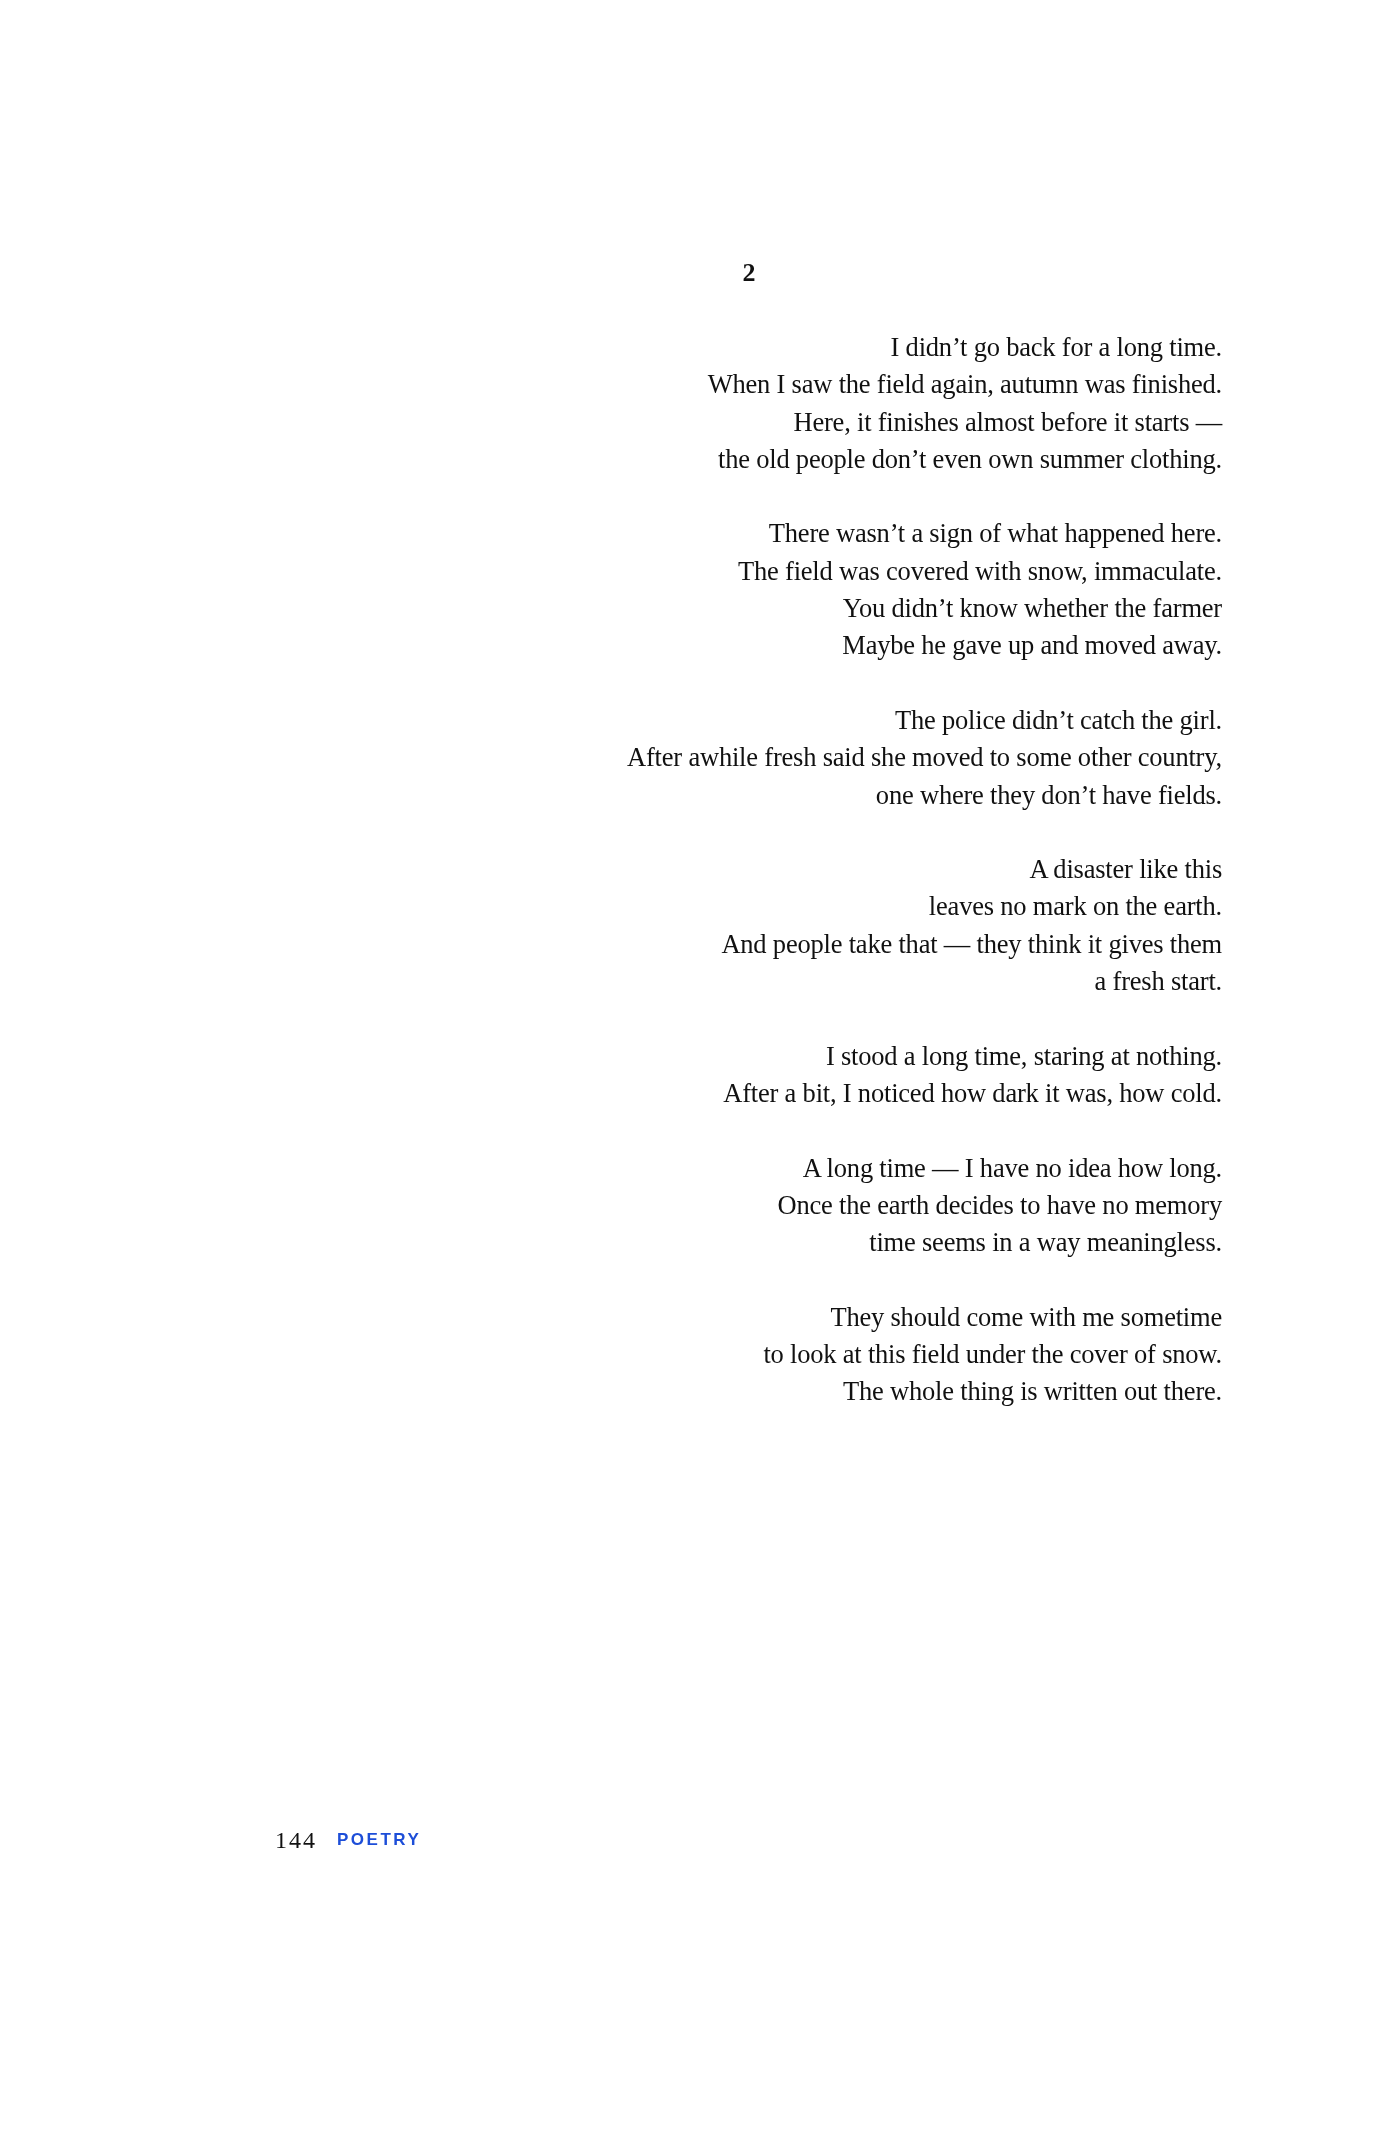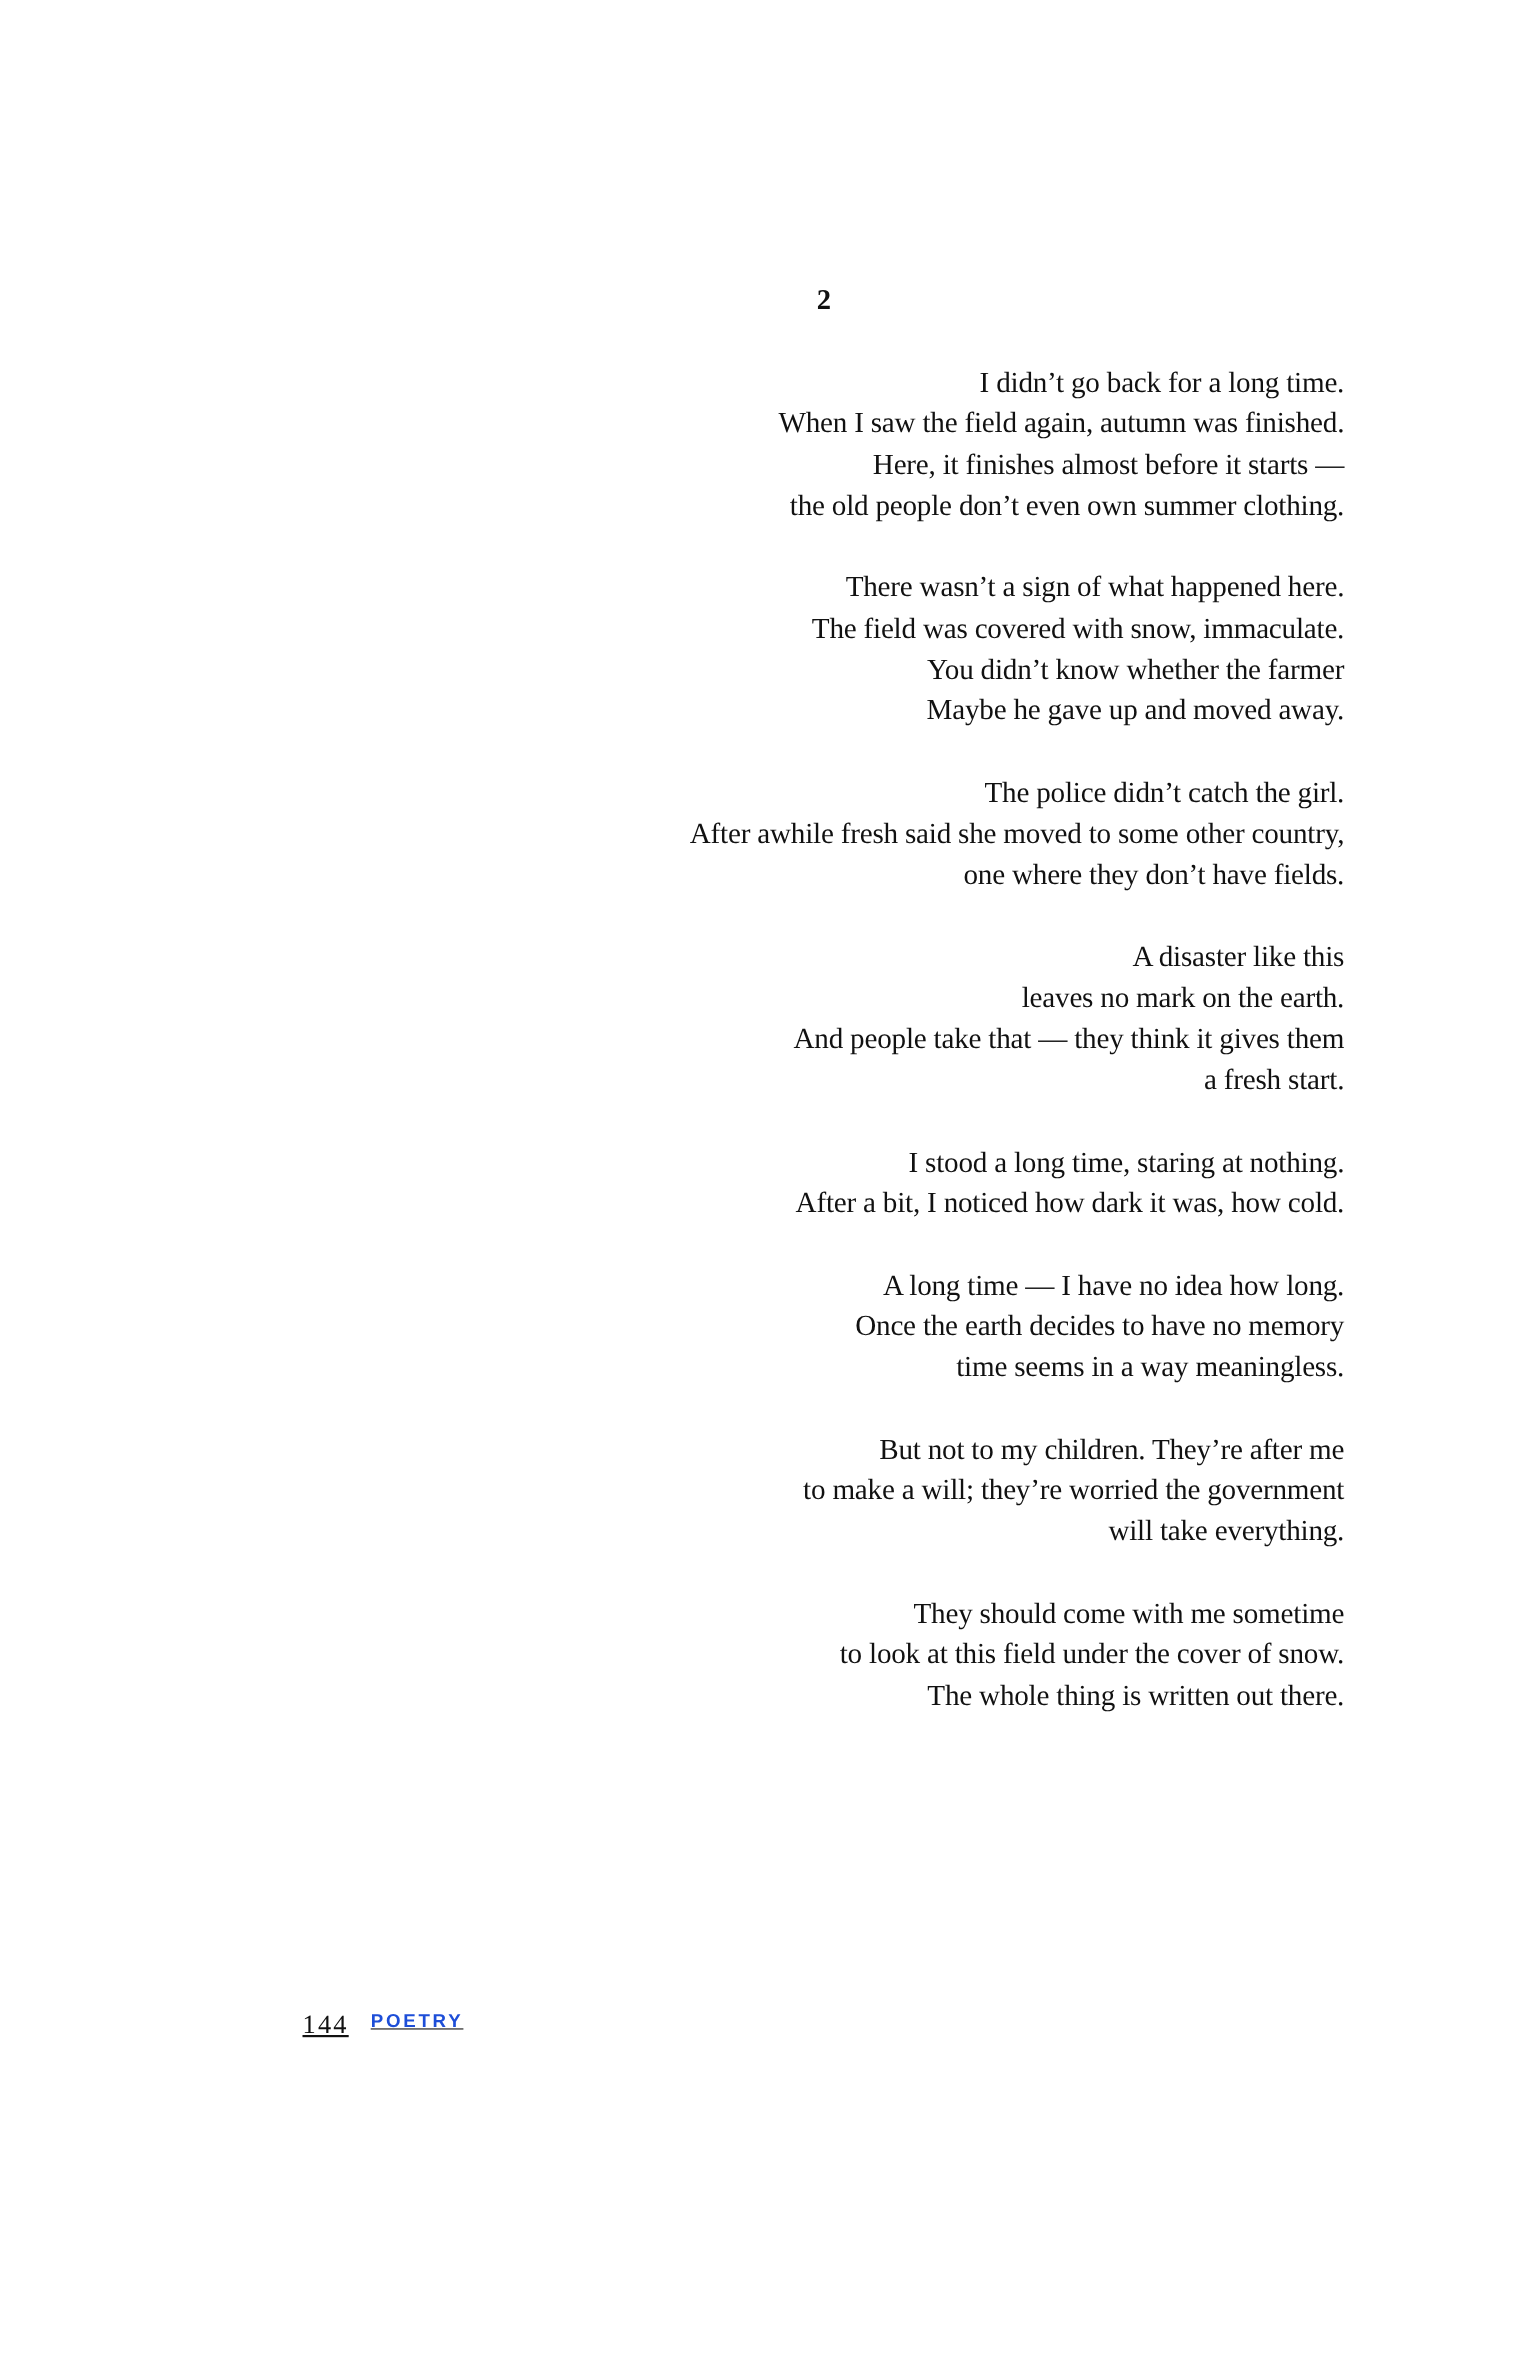--- a/index.html
+++ b/index.html
@@ -42,22 +42,21 @@
   .line {
     display: block;
     white-space: nowrap;
   }
   .footer {
     position: absolute;
     top: 1828px;
     left: 275px;
     height: 24px;
     display: flex;
-    align-items: flex-start;
-    text-decoration: underline;
+    align-items: center;
   }
   .page-number {
     font-family: "Liberation Serif", serif;
     font-size: 24px;
     letter-spacing: 2px;
     color: #111111;
   }
   .journal-name {
     margin-left: 20px;
     font-family: "Liberation Sans", "DejaVu Sans", sans-serif;
@@ -99,25 +98,20 @@
   <div class="stanza">
     <span class="line">I stood a long time, staring at nothing.</span>
     <span class="line">After a bit, I noticed how dark it was, how cold.</span>
   </div>
   <div class="stanza">
     <span class="line">A long time — I have no idea how long.</span>
     <span class="line">Once the earth decides to have no memory</span>
     <span class="line">time seems in a way meaningless.</span>
   </div>
   <div class="stanza">
-    <span class="line">But not to my children. They’re after me</span>
-    <span class="line">to make a will; they’re worried the government</span>
-    <span class="line">will take everything.</span>
-  </div>
-  <div class="stanza">
     <span class="line">They should come with me sometime</span>
     <span class="line">to look at this field under the cover of snow.</span>
     <span class="line">The whole thing is written out there.</span>
   </div>
 </div>
 
 <div class="footer">
   <span class="page-number">144</span>
   <span class="journal-name">POETRY</span>
 </div>

